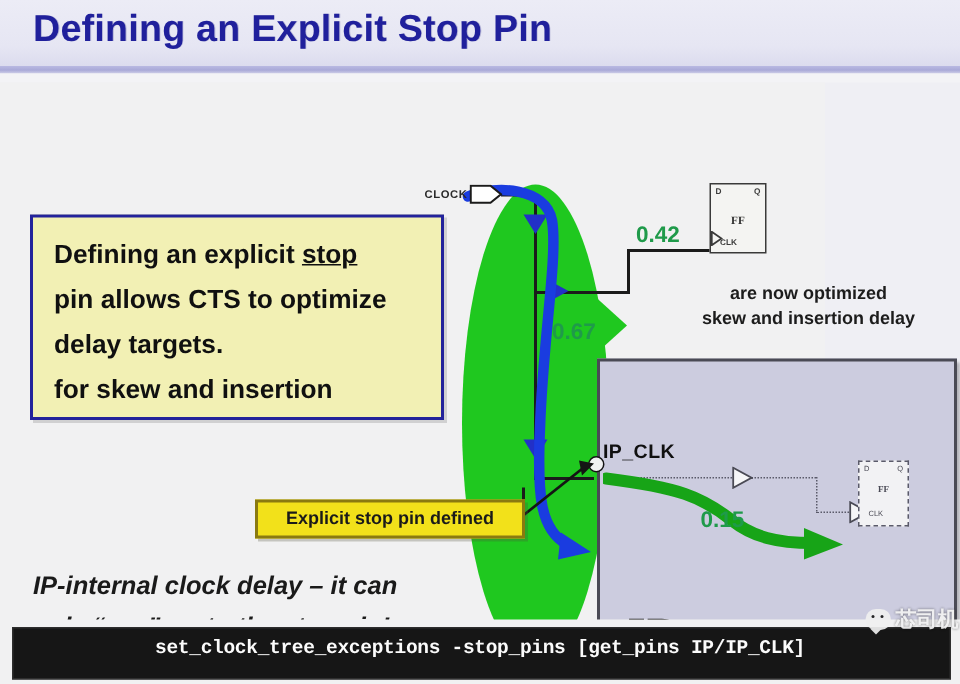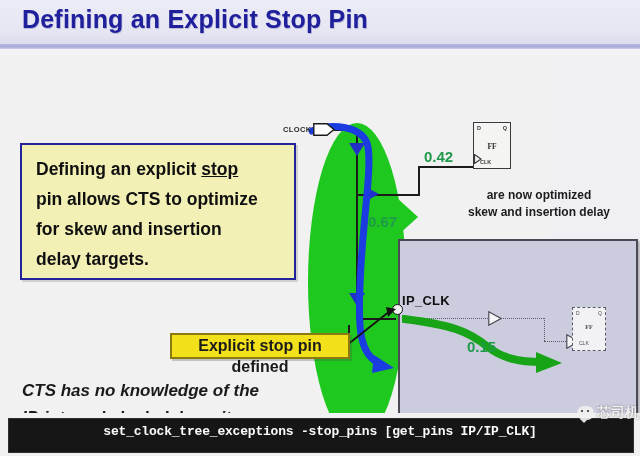--- a/index.html
+++ b/index.html
@@ -70,21 +70,21 @@
   .note-pale .lines{padding:9px 14px 0 14px;}
   .note-pale .ln{font-size:17.5px;font-weight:bold;color:#101010;line-height:30px;
     white-space:nowrap;}
   .note-pale u{text-decoration:underline;text-align:center;}
 
   
   .note-bright{position:absolute;left:170px;top:278px;width:176px;height:22px;
     background:#f2e11a;border:2px solid #8a7a10;
     box-shadow:2px 2px 0 rgba(80,80,60,.28);}
   .note-bright span{display:block;text-align:center;line-height:21px;
-    font-size:16px;font-weight:bold;color:#1a1a1a;}
+    font-size:12px;font-weight:bold;color:#1a1a1a;}
 
   
   .skew-text{position:absolute;left:450px;top:132px;width:178px;text-align:center;
     font-size:12px;font-weight:bold;color:#1c1c1c;line-height:17px;}
 
   
   .caption{position:absolute;left:22px;top:322px;width:330px;}
   .caption .cl{font-size:17px;font-style:italic;font-weight:bold;color:#1a1a1a;
     line-height:27px;white-space:nowrap;}
 
@@ -234,31 +234,30 @@
       <polygon points="46,2 56,4 48,12" fill="#141414"></polygon>
     </svg>
     <div class="wire v" style="left:348px;top:270px;height:30px;"></div>
 
     <div class="note-pale">
       <div class="lines">
         <div class="ln">
           <span>Defining an explicit </span><u>stop</u>
         </div>
         <div class="ln">pin allows CTS to optimize</div>
+        <div class="ln">delay targets.</div>
         <div class="ln">for skew and insertion</div>
-        <div class="ln">delay targets.</div>
       </div>
     </div>
 
     <div class="note-bright">
       <span>Explicit stop pin defined</span>
     </div>
 
     <div class="caption">
-      <div class="cl">CTS has no knowledge of the</div>
       <div class="cl">IP-internal clock delay – it can</div>
       <div class="cl">only “see” up to the stop pin!</div>
     </div>
 
   </div>
 
   <div class="cmdbar"></div>
   <div class="cmdbar-inner"></div>
   <div class="cmd-text">set_clock_tree_exceptions -stop_pins [get_pins IP/IP_CLK]</div>
 

